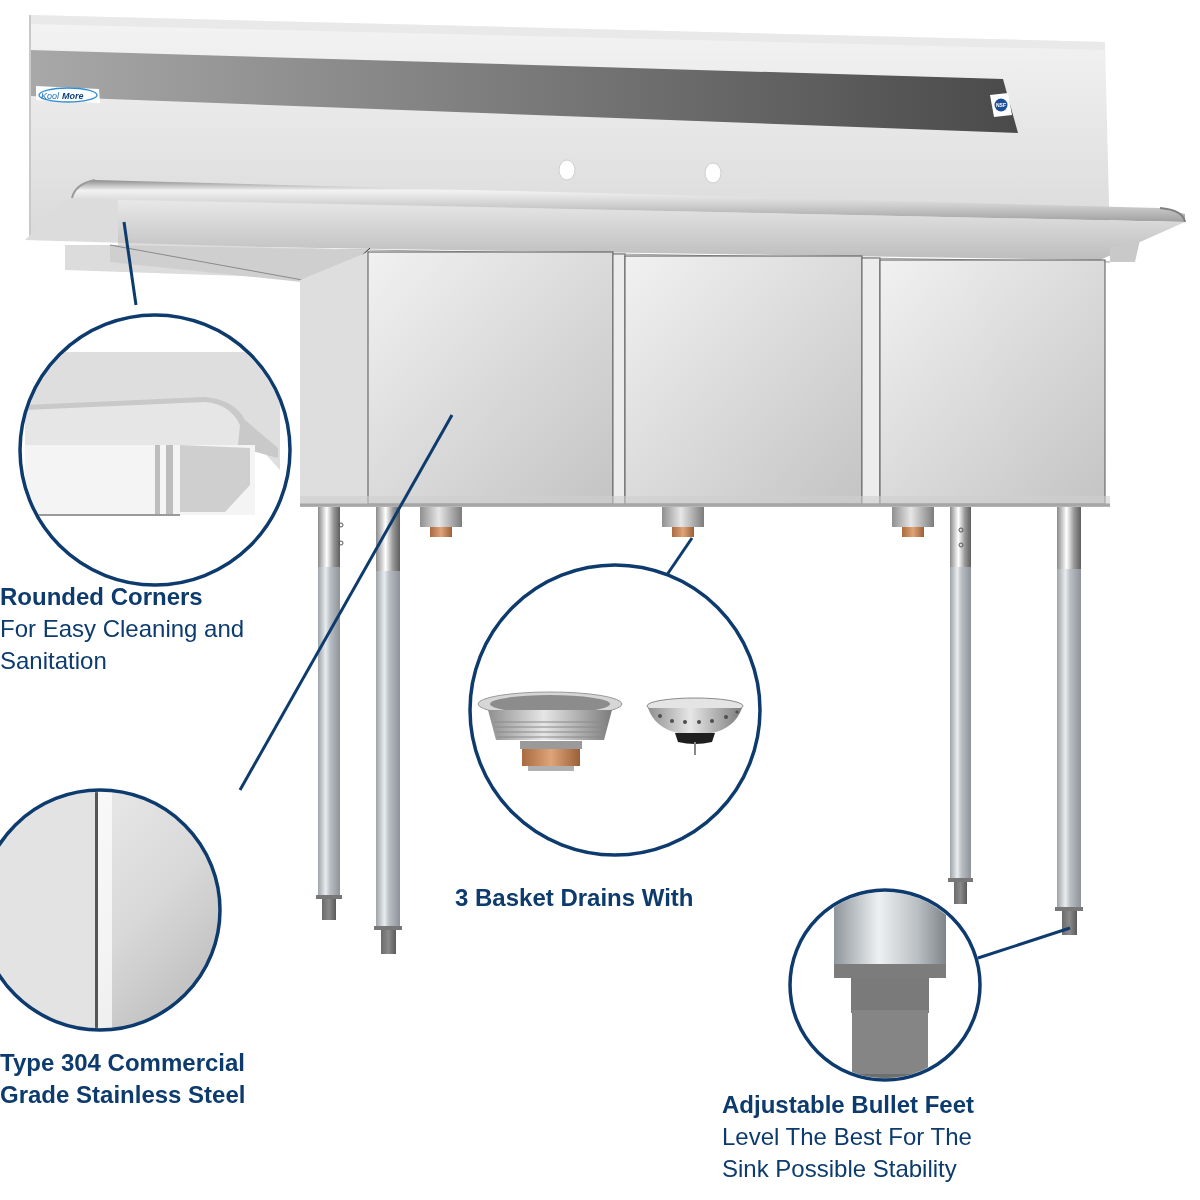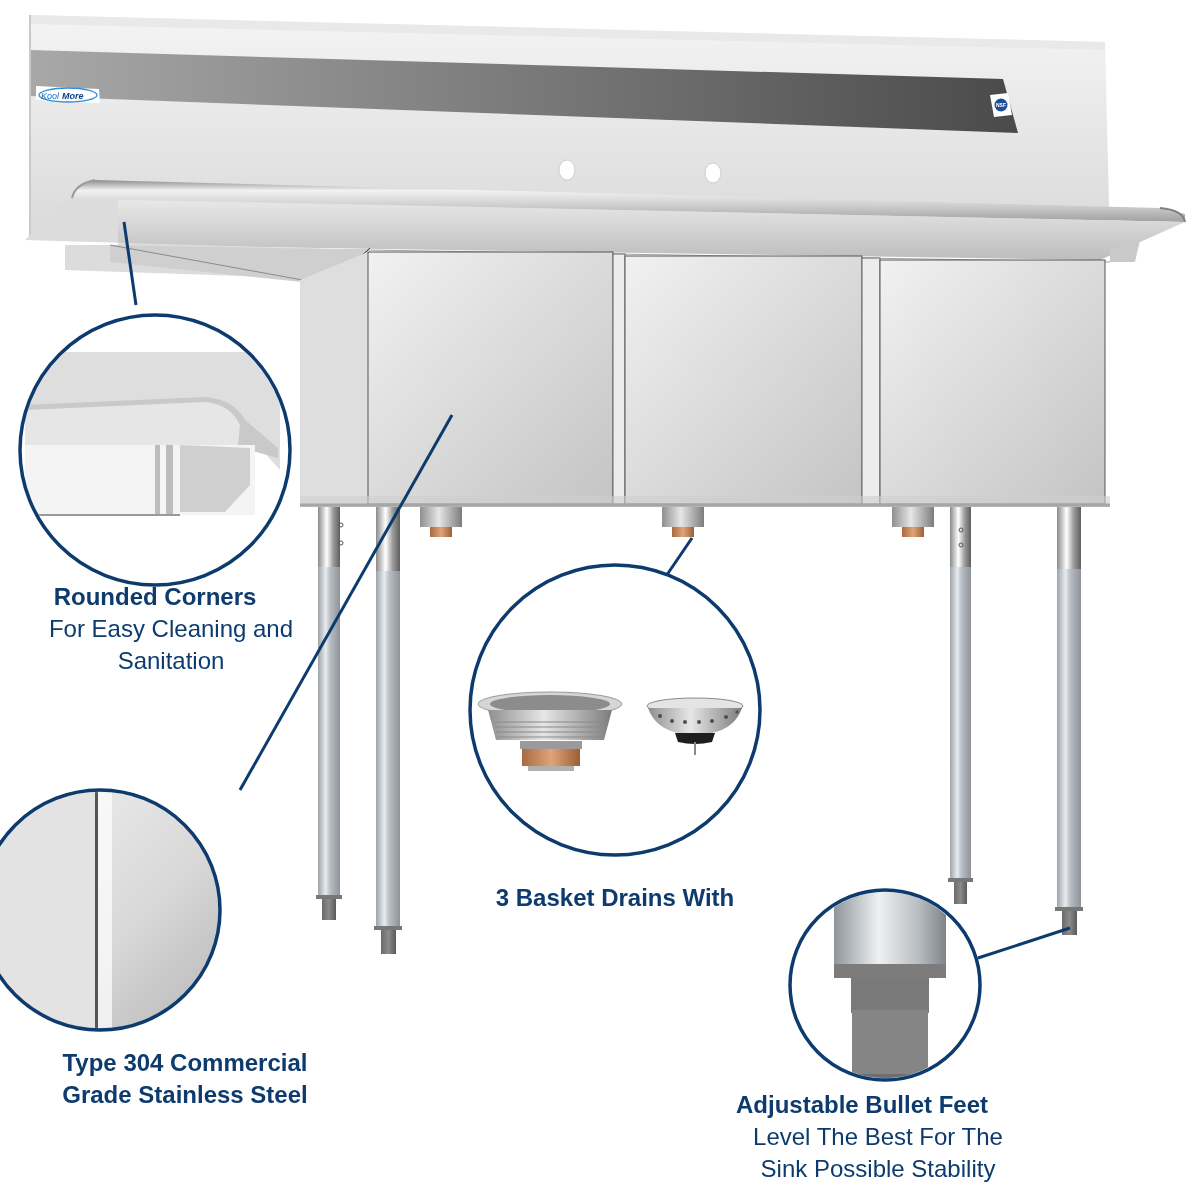--- a/index.html
+++ b/index.html
@@ -1,21 +1,21 @@
 <!DOCTYPE html>
 <html><head>
 <meta charset="utf-8">
 <style>
   html, body { margin:0; padding:0; background:#ffffff; }
   body { width:1200px; height:1200px; position:relative; overflow:hidden;
          font-family:"Liberation Sans", sans-serif; }
   #scene { position:absolute; left:0; top:0; width:1200px; height:1200px; }
-  .caption { position:absolute; text-align:center; color:#0d3b6e; line-height:32px; }
+  .caption { position:absolute; text-align:left; color:#0d3b6e; line-height:32px; }
   .caption .title { font-weight:bold; font-size:24px; display:block; }
-  .caption .sub { font-size:24px; display:block;padding-left:32px; }
+  .caption .sub { font-size:24px; display:block; }
 </style>
 </head>
 <body>
 
 <svg id="scene" viewBox="0 0 1200 1200" xmlns="http://www.w3.org/2000/svg">
   <defs>
     <linearGradient id="steelV" x1="0" y1="0" x2="0" y2="1">
       <stop offset="0" stop-color="#f4f4f4"></stop>
       <stop offset="1" stop-color="#d9d9d9"></stop>
     </linearGradient>
@@ -279,17 +279,17 @@
 
 <div class="caption" style="left:0; top:1047px; width:370px;">
   <span class="title">Type 304 Commercial</span>
   <span class="title">Grade Stainless Steel</span>
 </div>
 
 <div class="caption" style="left:455px; top:882px; width:320px;">
   <span class="title">3 Basket Drains With</span>
 </div>
 
-<div class="caption" style="left:692px; top:1089px; width:340px;">
+<div class="caption" style="left:722px; top:1089px; width:340px;">
   <span class="title">Adjustable Bullet Feet</span>
   <span class="sub">Level The Best For The</span>
   <span class="sub">Sink Possible Stability</span>
 </div>
 
 </body></html>

